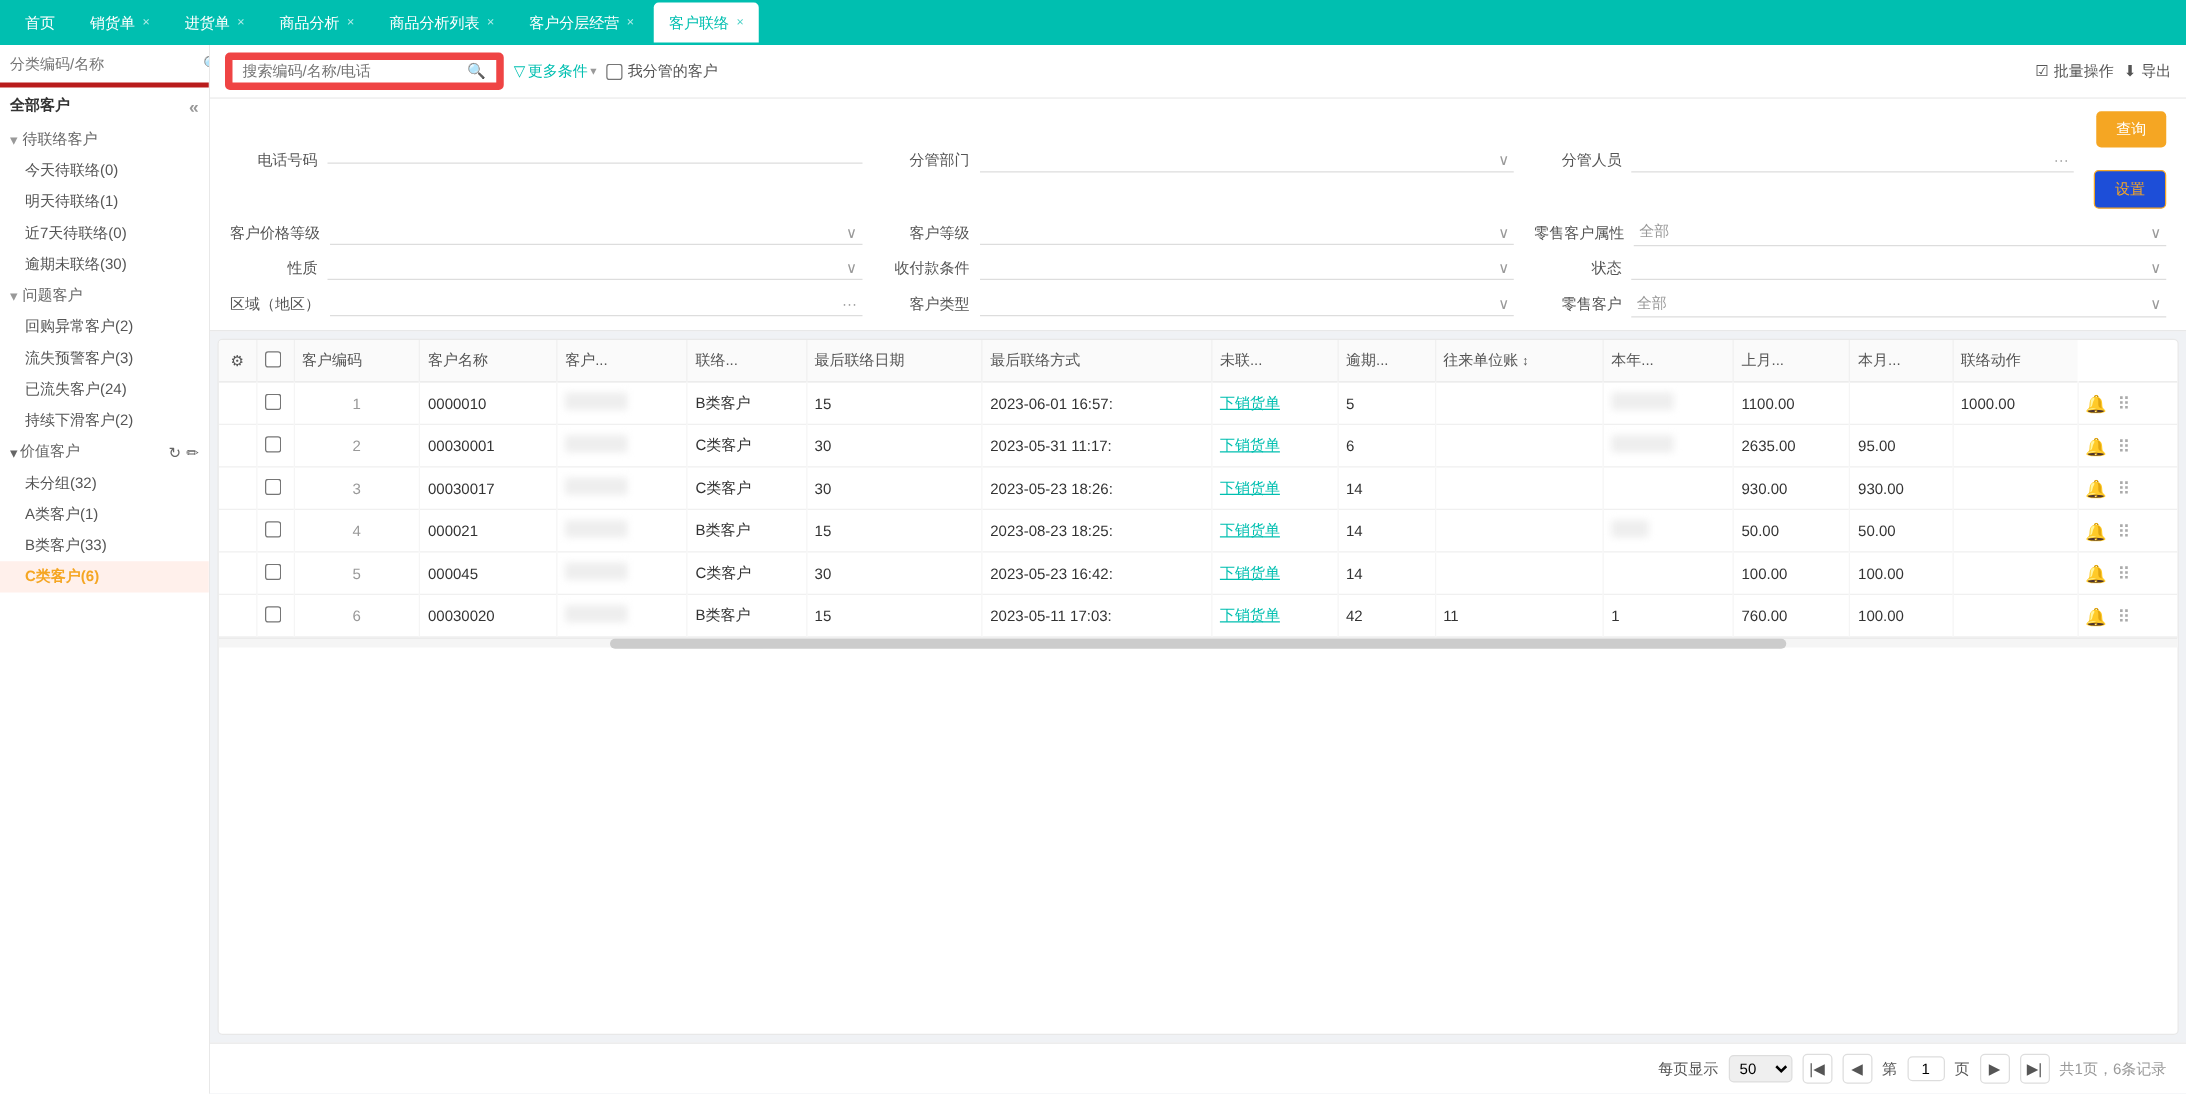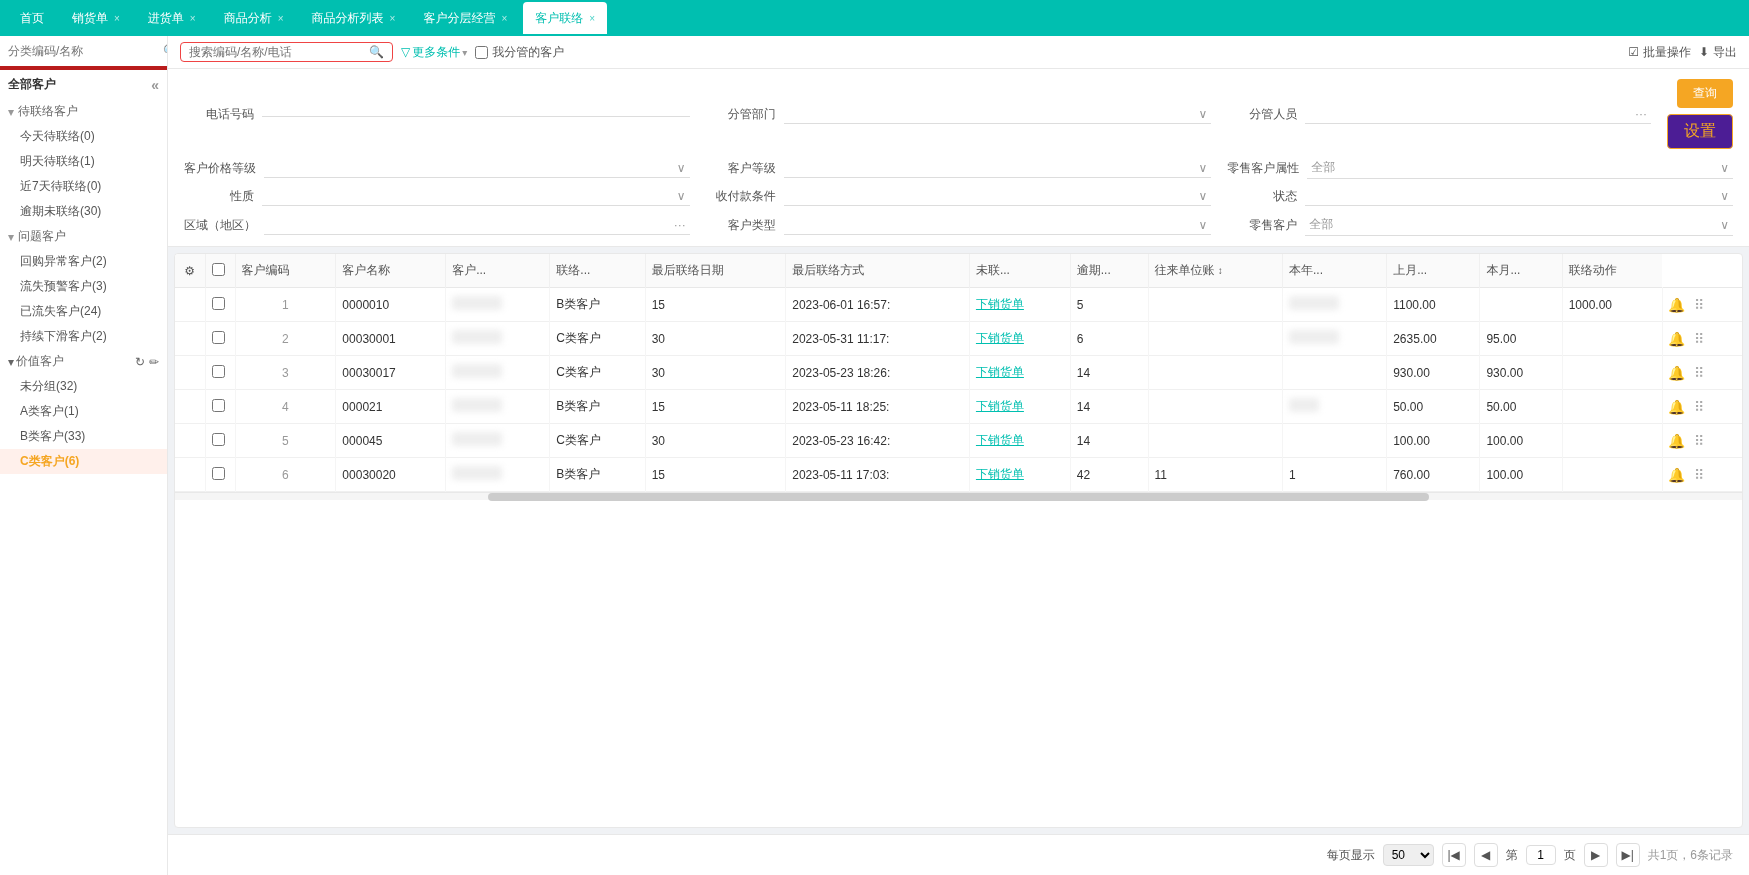--- a/index.html
+++ b/index.html
@@ -111,21 +111,21 @@
       display: flex;
       align-items: center;
       padding: 6px 12px;
       background: #fff;
       border-bottom: 1px solid #e8e8e8;
       gap: 8px;
     }
     .search-input-wrap {
       display: flex;
       align-items: flex-start;
-      border: 1px solid #ef4444;
+      border: 6px solid #ef4444;
       border-radius: 4px;
       padding: 2px 8px;
       background: #fff;
     }
     .search-input-wrap input {
       border: none;
       outline: none;
       font-size: 12px;
       width: 180px;
       color: #999;
@@ -216,32 +216,32 @@
     .btn-query {
       background: #f5a623;
       color: #fff;
       border: none;
       border-radius: 4px;
       padding: 6px 16px;
       cursor: pointer;
       font-size: 12px;
     }
     .btn-set {
-      background: #4c1d95;
+      background: #1d4ed8;
       color: #f5a623;
       border: 1px solid #f5a623;
       border-radius: 4px;
       padding: 6px 16px;
       cursor: pointer;
-      font-size: 16px;
+      font-size: 12px;
     }
     .action-buttons {
       display: flex;
       flex-direction: column;
-      gap: 6px;
+      gap: 18px;
       align-items: flex-end;
     }
 
     
     .table-wrap {
       flex: 1;
       overflow: auto;
       background: #fff;
       margin: 6px;
       border: 1px solid #e8e8e8;
@@ -653,21 +653,21 @@
     </td>
   </tr>
             <tr>
     <td class="row-num"></td>
     <td><input type="checkbox" style=""></td>
     <td style="color:#999;text-align:center;">4</td>
     <td>000021</td>
     <td><span class="blurred"></span></td>
     <td>B类客户</td>
     <td>15</td>
-    <td>2023-05-11 18:25:</td>
+    <td>2023-08-23 18:25:</td>
     <td><span class="link-text">下销货单</span></td>
     <td>14</td>
     <td></td>
     <td><span class="blurred" style="min-width:30px;"></span></td>
     <td>50.00</td>
     <td>50.00</td>
     <td></td>
     <td>
       <div class="action-icons">
         <span class="action-icon">🔔</span>

